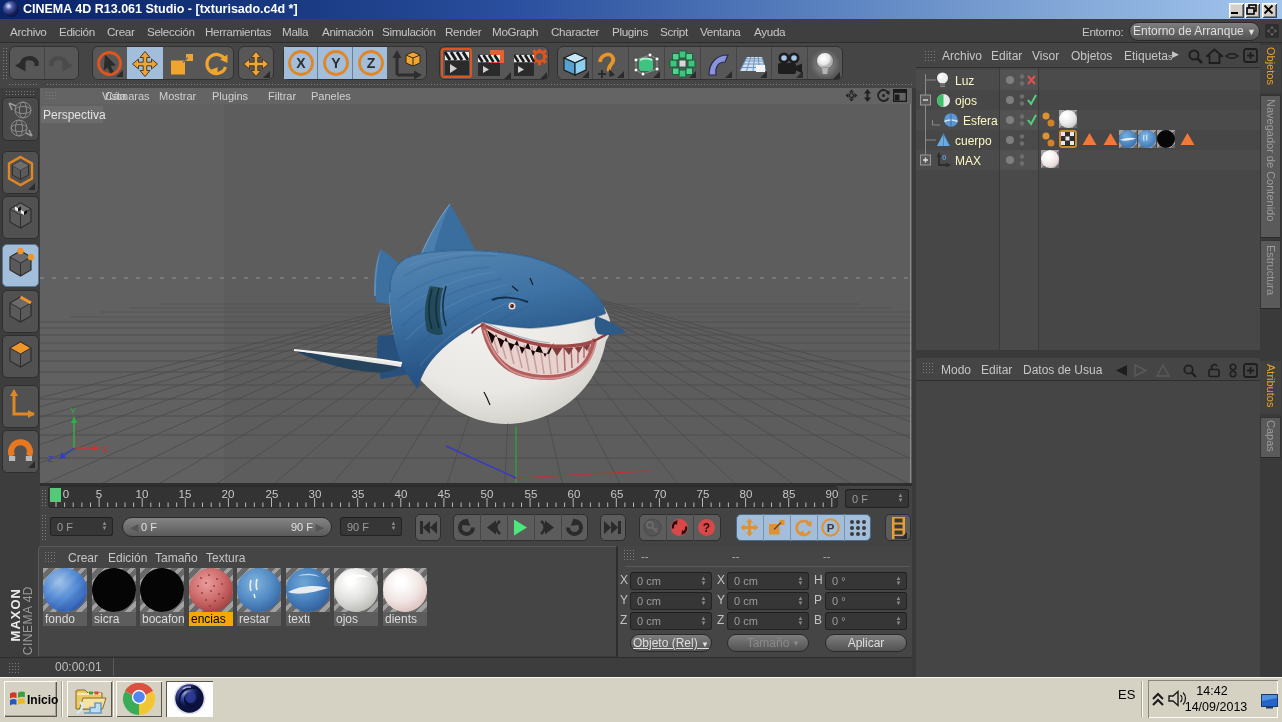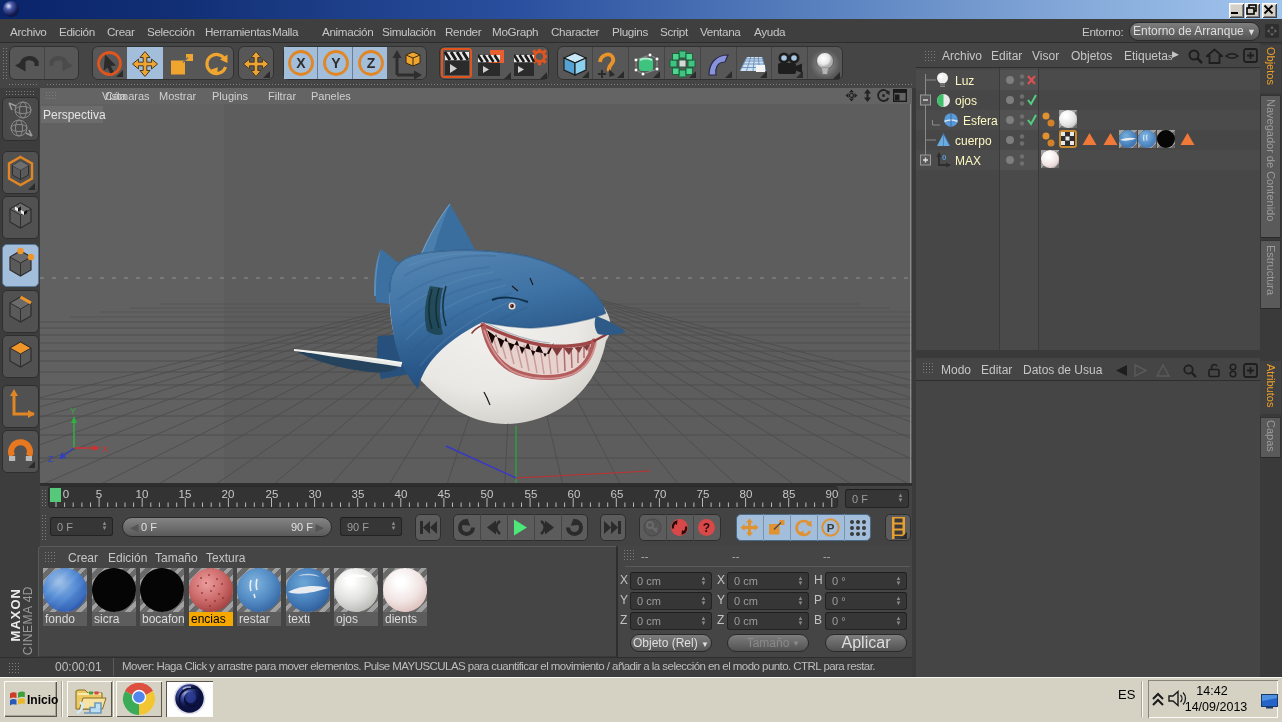--- a/index.html
+++ b/index.html
@@ -27,20 +27,21 @@
 .matlab { position:absolute; top:612px; height:14px; background:#5d5d5d; color:#dcdcdc; font-size:12px; padding-left:2px; overflow:hidden; white-space:nowrap; }
 .stripes { background:repeating-linear-gradient(135deg,#a0a0a0 0 4px,#6a6a6a 4px 9px); }
 .treetxt { position:absolute; color:#fef9c3; font-size:12px; }
 </style>
 </head>
 <body>
 <div id="screen">
 
 <div class="a" style="left:0;top:0;width:1282px;height:19px;background:linear-gradient(90deg,#0a246a 0%,#123076 15%,#2a4f9e 40%,#5b83c0 65%,#87abda 85%,#a2c6ee 100%);"></div>
 <div class="a" style="left:3px;top:1px;width:16px;height:16px;border-radius:50%;background:radial-gradient(circle at 35% 32%,#c8d0e8 5%,#4a5aa8 25%,#141c54 60%,#0a1038 85%,#8890a8 100%);"></div>
+<div class="a" style="left:23px;top:2px;color:#fff;font-size:12.5px;font-weight:bold;">CINEMA 4D R13.061 Studio - [txturisado.c4d *]</div>
 <div class="a winbtn" style="left:1229px;">
       <svg width="13" height="13" style="position:absolute;left:0;top:0">
         <rect x="2" y="9" width="7" height="2" fill="#000"></rect>
       </svg>
     </div>
 <div class="a winbtn" style="left:1245px;">
       <svg width="13" height="13" style="position:absolute;left:0;top:0">
         <rect x="4" y="2" width="7" height="6" fill="none" stroke="#000" stroke-width="1.6"></rect>
         <rect x="2" y="5" width="7" height="6" fill="#d4d0c8" stroke="#000" stroke-width="1.6"></rect>
       </svg>
@@ -50,21 +51,21 @@
         <path d="M2.5 2.5 L10.5 10.5 M10.5 2.5 L2.5 10.5" stroke="#000" stroke-width="1.8"></path>
       </svg>
     </div>
 
 <div class="a" style="left:0;top:19px;width:1282px;height:24px;background:#3f3f3f;border-bottom:1px solid #2c2c2c;"></div>
 <div class="menu" style="left:10px;">Archivo</div>
 <div class="menu" style="left:59px;">Edición</div>
 <div class="menu" style="left:107px;">Crear</div>
 <div class="menu" style="left:147px;">Selección</div>
 <div class="menu" style="left:205px;">Herramientas</div>
-<div class="menu" style="left:272px;">Malla</div>
+<div class="menu" style="left:282px;">Malla</div>
 <div class="menu" style="left:322px;">Animación</div>
 <div class="menu" style="left:382px;">Simulación</div>
 <div class="menu" style="left:445px;">Render</div>
 <div class="menu" style="left:492px;">MoGraph</div>
 <div class="menu" style="left:551px;">Character</div>
 <div class="menu" style="left:612px;">Plugins</div>
 <div class="menu" style="left:660px;">Script</div>
 <div class="menu" style="left:700px;text-align:center;">Ventana</div>
 <div class="menu" style="left:754px;">Ayuda</div>
 <div class="menu" style="left:1082px;">Entorno:</div>
@@ -893,29 +894,28 @@
       <span class="ar" style="top:3px;">▲<br>▼</span>
     </div>
 <div class="spin" style="left:825px;top:592px;width:82px;height:18px;">
       <span style="position:absolute;left:6px;top:2px;">0 °</span>
       <span class="ar" style="top:3px;">▲<br>▼</span>
     </div>
 <div class="spin" style="left:825px;top:612px;width:82px;height:18px;">
       <span style="position:absolute;left:6px;top:2px;">0 °</span>
       <span class="ar" style="top:3px;">▲<br>▼</span>
     </div>
-<div class="pill" style="left:630px;top:634px;width:82px;height:18px;font-size:12px;line-height:16px;">Objeto (Rel) <span style="font-size:8px;">▼</span></div>
+<div class="pill" style="left:630px;top:634px;width:82px;height:18px;font-size:12px;line-height:16px;text-decoration:underline;">Objeto (Rel) <span style="font-size:8px;">▼</span></div>
 <div class="pill" style="left:727px;top:634px;width:82px;height:18px;font-size:12px;line-height:16px;color:#8a8a8a;">Tamaño <span style="font-size:8px;position:absolute;right:8px;top:1px;">▼</span></div>
-<div class="pill" style="left:825px;top:634px;width:82px;height:18px;font-size:16px;line-height:16px;">Aplicar</div>
+<div class="pill" style="left:825px;top:634px;width:82px;height:18px;font-size:12px;line-height:16px;">Aplicar</div>
 
 <div class="a" style="left:0;top:657px;width:916px;height:20px;background:#3d3d3d;border-top:1px solid #2e2e2e;"></div>
 <div class="a hdots" style="left:8px;top:662px;width:13px;height:11px;"></div>
 <div class="a" style="left:55px;top:660px;color:#bdbdbd;font-size:12px;">00:00:01</div>
 <div class="a" style="left:113px;top:658px;width:1px;height:18px;background:#5a5a5a;"></div>
-<div class="a" style="left:122px;top:660px;color:#bdbdbd;font-size:11.5px;letter-spacing:-0.55px;">Mover: Haga Click y arrastre para mover elementos. Pulse MAYUSCULAS para cuantificar el movimiento / añadir a la selección en el modo punto. CTRL para restar.</div>
 
 <div class="a" style="left:912px;top:88px;width:8px;height:589px;background:#3a3a3a;"></div>
 <div class="a" style="left:910px;top:104px;width:1px;height:379px;background:#8a8a8a;"></div>
 <div class="a" style="left:916px;top:43px;width:366px;height:634px;background:#454545;"></div>
 
 <div class="a hdots" style="left:924px;top:50px;width:13px;height:11px;"></div>
 <div class="om" style="left:942px;">Archivo</div>
 <div class="om" style="left:991px;">Editar</div>
 <div class="om" style="left:1032px;">Visor</div>
 <div class="om" style="left:1071px;">Objetos</div>

